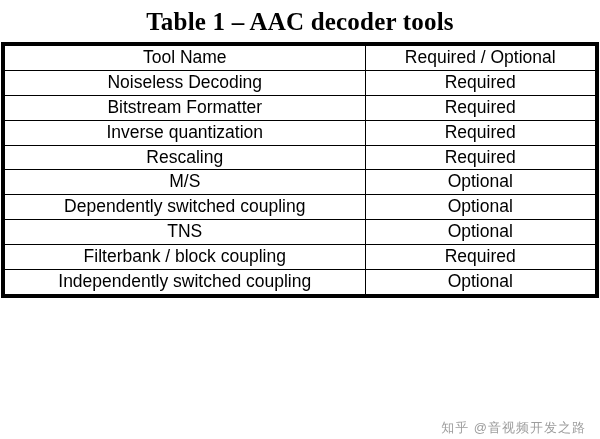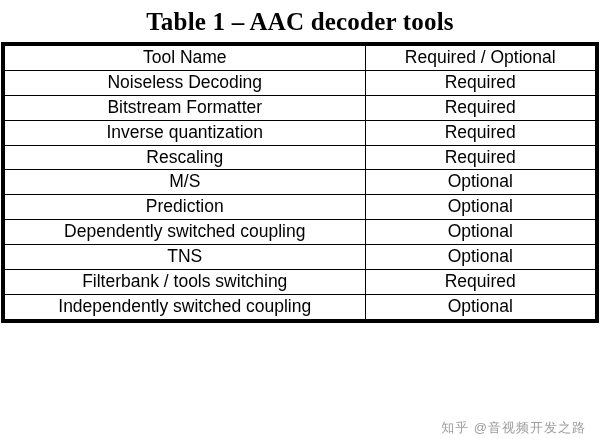--- a/index.html
+++ b/index.html
@@ -103,33 +103,29 @@
         </tr>
         <tr>
           <td>Rescaling</td>
           <td>Required</td>
         </tr>
         <tr>
           <td>M/S</td>
           <td>Optional</td>
         </tr>
         <tr>
-          <td>Prediction</td>
-          <td>Optional</td>
-        </tr>
-        <tr>
           <td>Dependently switched coupling</td>
           <td>Optional</td>
         </tr>
         <tr>
           <td>TNS</td>
           <td>Optional</td>
         </tr>
         <tr>
-          <td>Filterbank / tools switching</td>
+          <td>Filterbank / block coupling</td>
           <td>Required</td>
         </tr>
         <tr>
           <td>Independently switched coupling</td>
           <td>Optional</td>
         </tr>
       </tbody>
     </table>
   </div>
 

